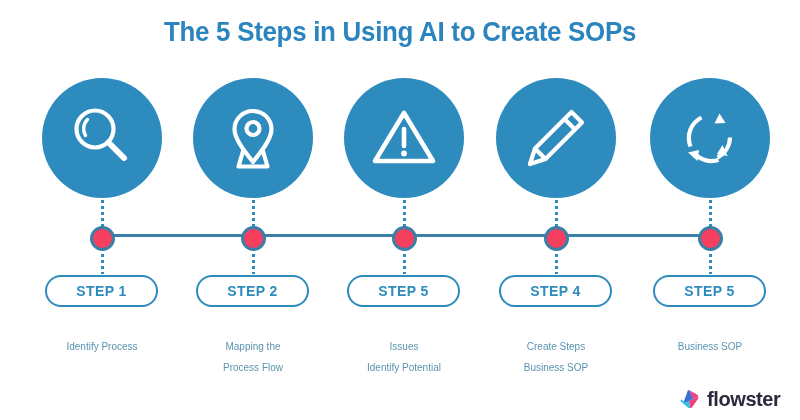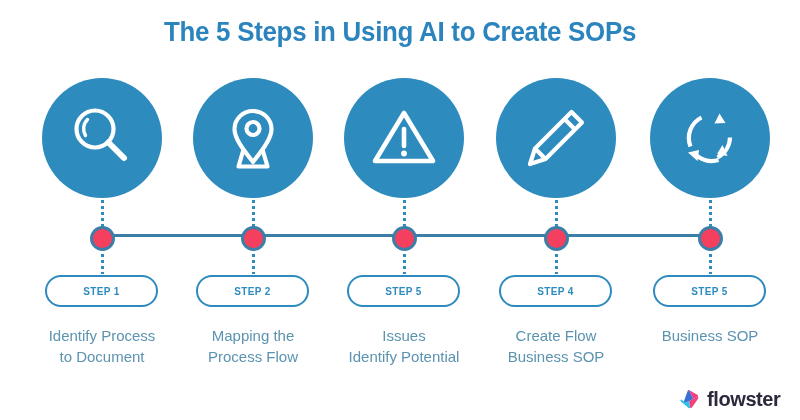--- a/index.html
+++ b/index.html
@@ -115,34 +115,34 @@
     left: 18px;
     width: 113px;
     height: 32px;
     border: 2.5px solid #2E8BBE;
     border-radius: 17px;
     box-sizing: border-box;
     display: flex;
     align-items: center;
     justify-content: center;
     font-family: "Liberation Sans", sans-serif;
-    font-size: 10px;
+    font-size: 14px;
     font-weight: bold;
     letter-spacing: 0.4px;
     color: #2E8BBE;
   }
 
   .step-caption {
     position: absolute;
-    top: 325px;
+    top: 336px;
     left: -10px;
     width: 170px;
     text-align: center;
     font-family: "Liberation Sans", sans-serif;
-    font-size: 15px;
+    font-size: 10px;
     line-height: 21px;
     font-weight: normal;
     color: #5B93B0;
   }
   .step-caption .line { display: block; }
 
   
   .timeline-line {
     position: absolute;
     left: 102px;
@@ -195,21 +195,20 @@
             <line x1="43.5" y1="41.5" x2="59" y2="57" stroke="#ffffff" stroke-width="6" stroke-linecap="round"></line>
           </svg>
         </span>
       </div>
       <div class="dot-stem-top"></div>
       <div class="node-dot"></div>
       <div class="dot-stem-bottom"></div>
       <div class="step-badge">STEP 1</div>
       <div class="step-caption">
         <span class="line">Identify Process</span>
-        <span class="line">to Document</span>
       </div>
     </div>
 
     <div class="step step-1">
       <div class="icon-circle">
         <span>
           <svg width="74" height="74" viewBox="0 0 74 74" fill="none">
             <path d="M37 10 C26.5 10 18.5 18.2 18.5 28.3 C18.5 38.5 30 52 37 61 C44 52 55.5 38.5 55.5 28.3 C55.5 18.2 47.5 10 37 10 Z" stroke="#ffffff" stroke-width="4.2" fill="none" stroke-linejoin="round"></path>
             <circle cx="37" cy="27.5" r="6.5" stroke="#ffffff" stroke-width="4.2" fill="none"></circle>
             <path d="M27.5 48.5 L22.5 65.5 L51.5 65.5 L46.5 48.5" stroke="#ffffff" stroke-width="4.2" fill="none" stroke-linejoin="round"></path>
@@ -256,21 +255,21 @@
               <line x1="16" y1="47.5" x2="26.5" y2="58"></line>
             </g>
           </svg>
         </span>
       </div>
       <div class="dot-stem-top"></div>
       <div class="node-dot"></div>
       <div class="dot-stem-bottom"></div>
       <div class="step-badge">STEP 4</div>
       <div class="step-caption">
-        <span class="line">Create Flow</span>
+        <span class="line">Create Steps</span>
         <span class="line">Business SOP</span>
       </div>
     </div>
 
     <div class="step step-4">
       <div class="icon-circle">
         <span>
           <svg width="74" height="74" viewBox="0 0 74 74" fill="none">
             <g stroke="#ffffff" stroke-width="4.2" fill="none" stroke-linecap="butt">
               <path d="M17.5 45.5 A23 23 0 0 1 28.5 16.5"></path>

